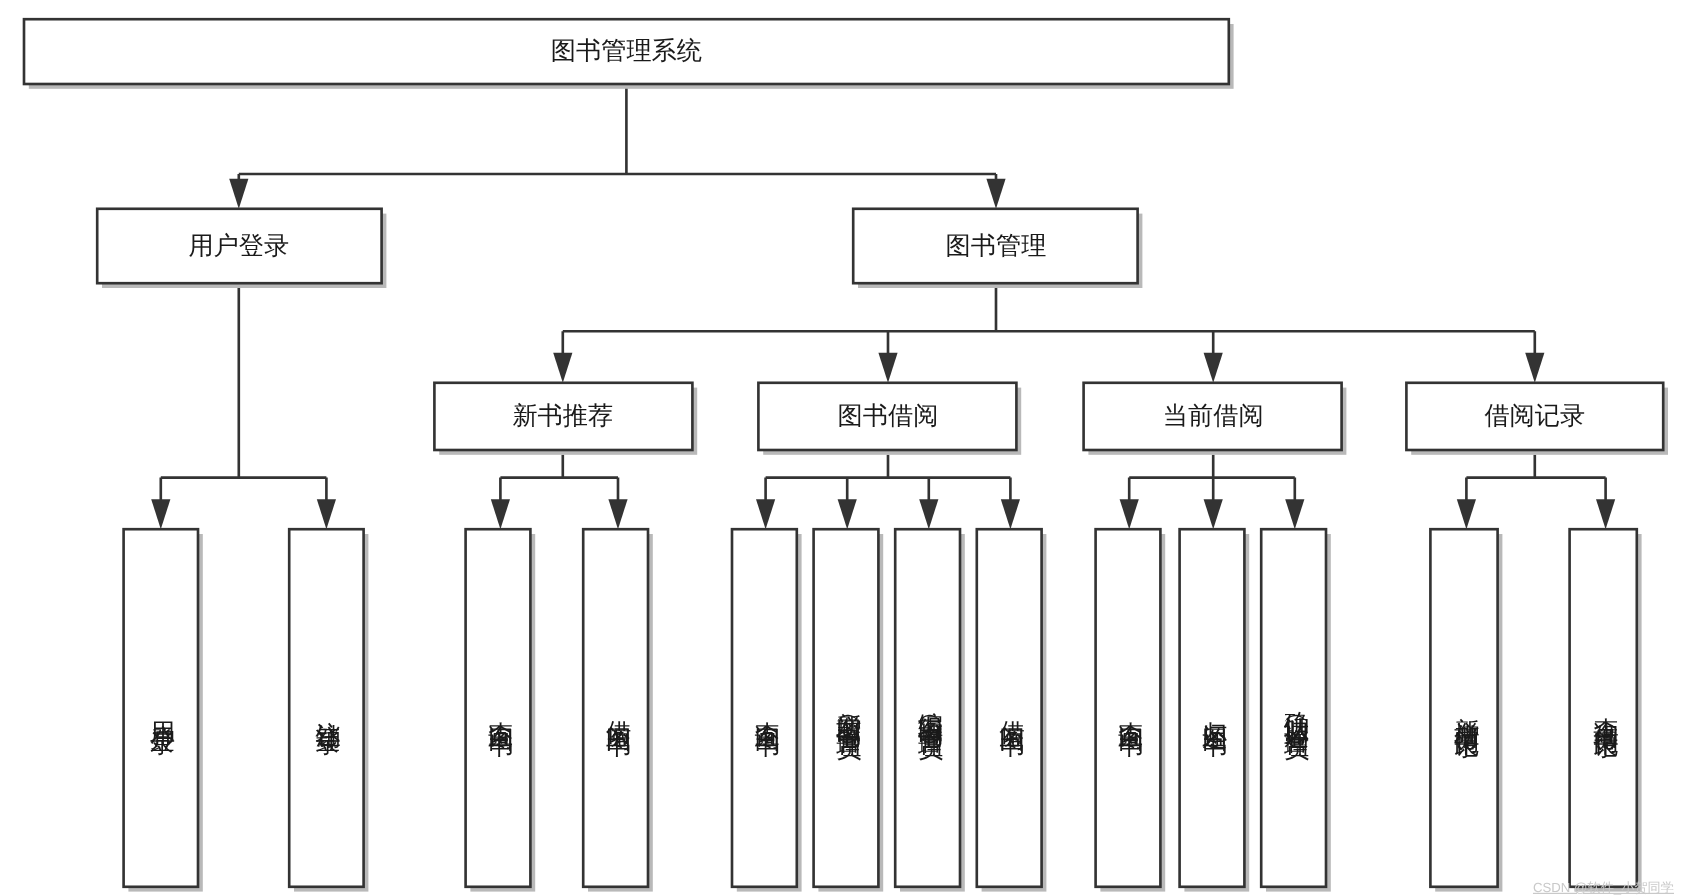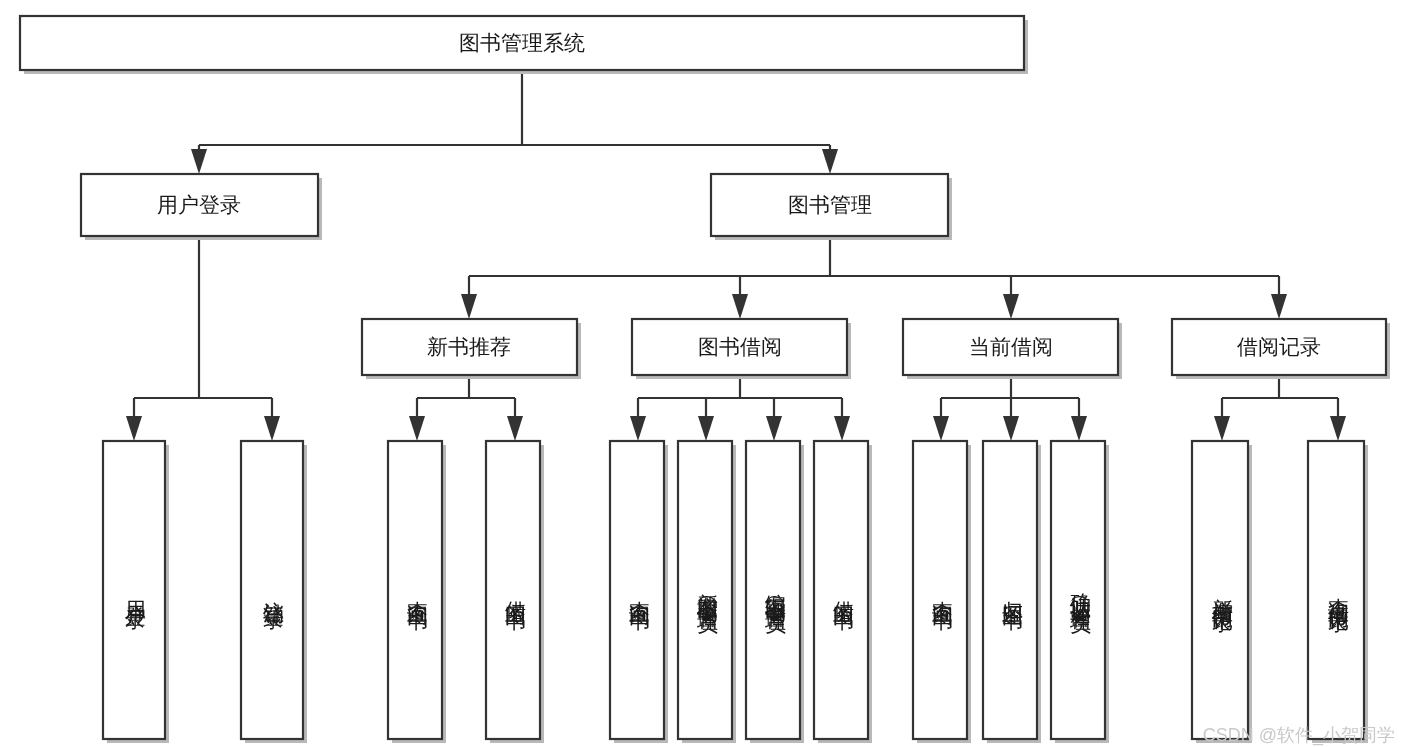--- a/index.html
+++ b/index.html
@@ -56,24 +56,25 @@
     text-anchor: middle;
     dominant-baseline: middle;
     writing-mode: vertical-rl;
     letter-spacing: 3px;
   }
   .watermark {
     position: absolute;
     right: 10px;
     bottom: 4px;
     font-family: "Liberation Sans", "DejaVu Sans", sans-serif;
-    font-size: 18px;
+    font-size: 11px;
     color: #c9c9c9;
     white-space: nowrap;
     user-select: none;
+    text-decoration: underline;
   }
 </style>
 </head>
 <body>
 
 <div id="diagram-root">
   <svg class="diagram" viewBox="0 0 1405 747" xmlns="http://www.w3.org/2000/svg">
 
     <g>
 

